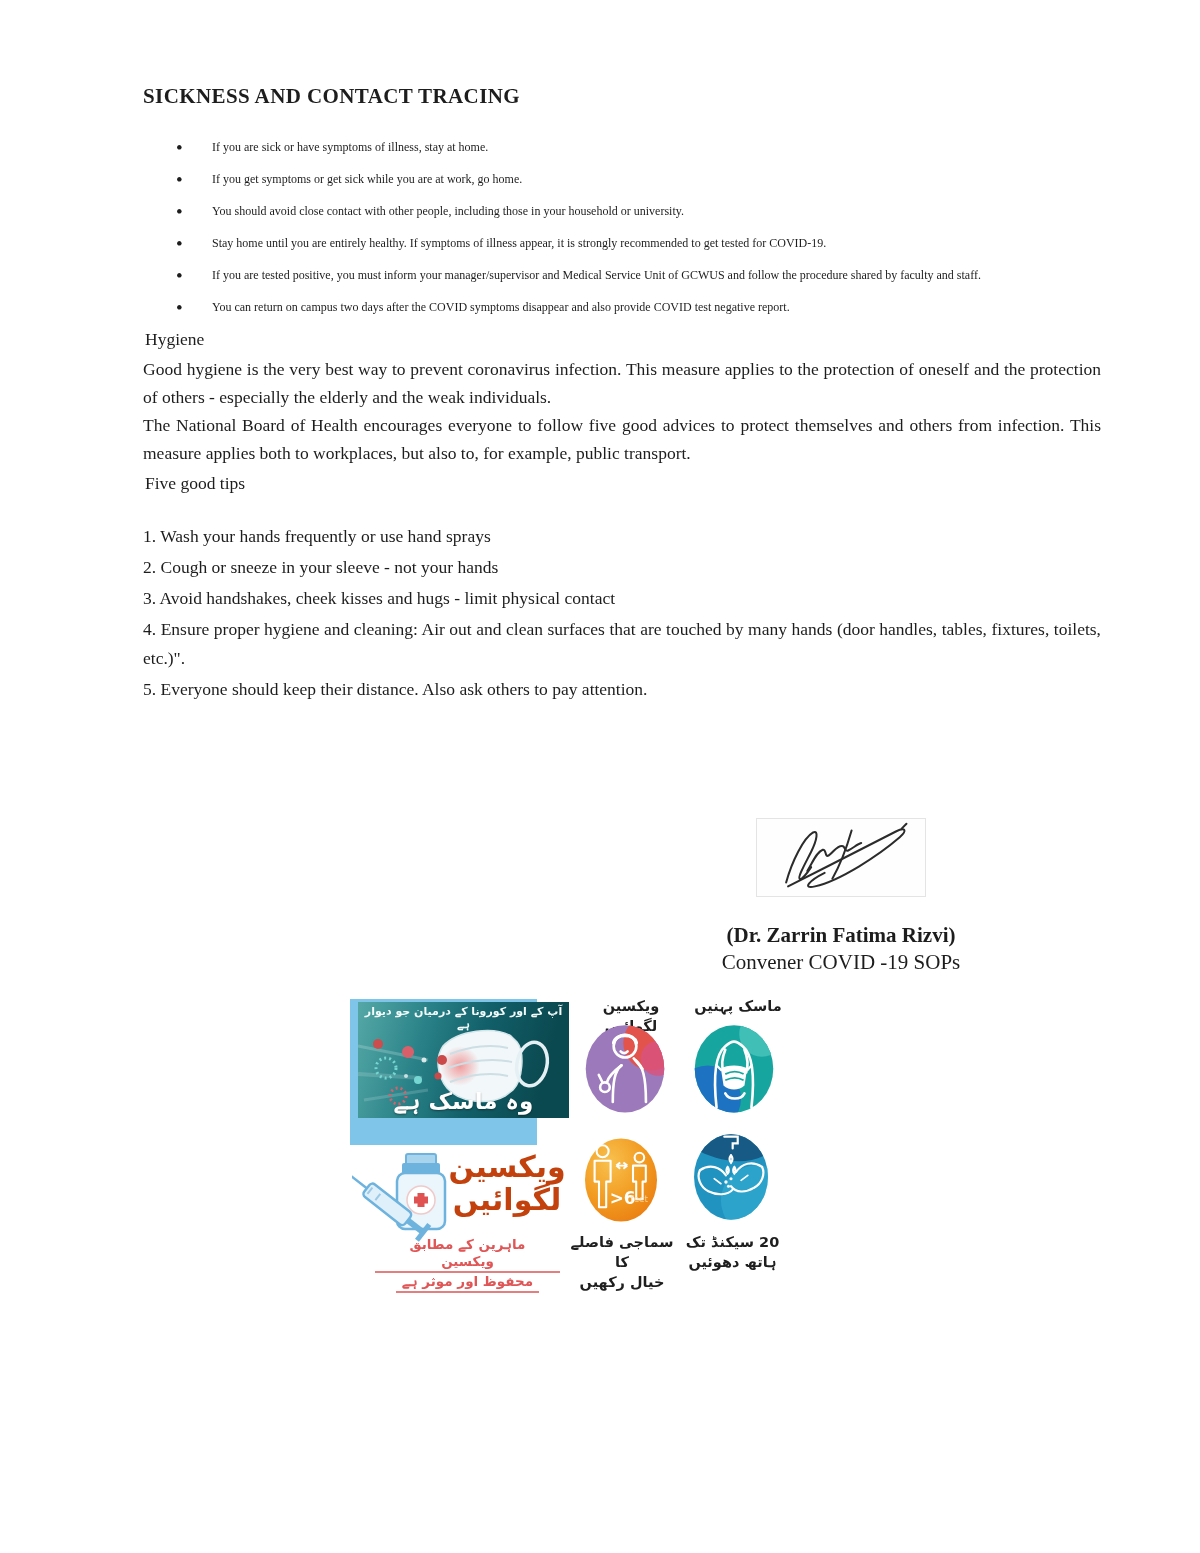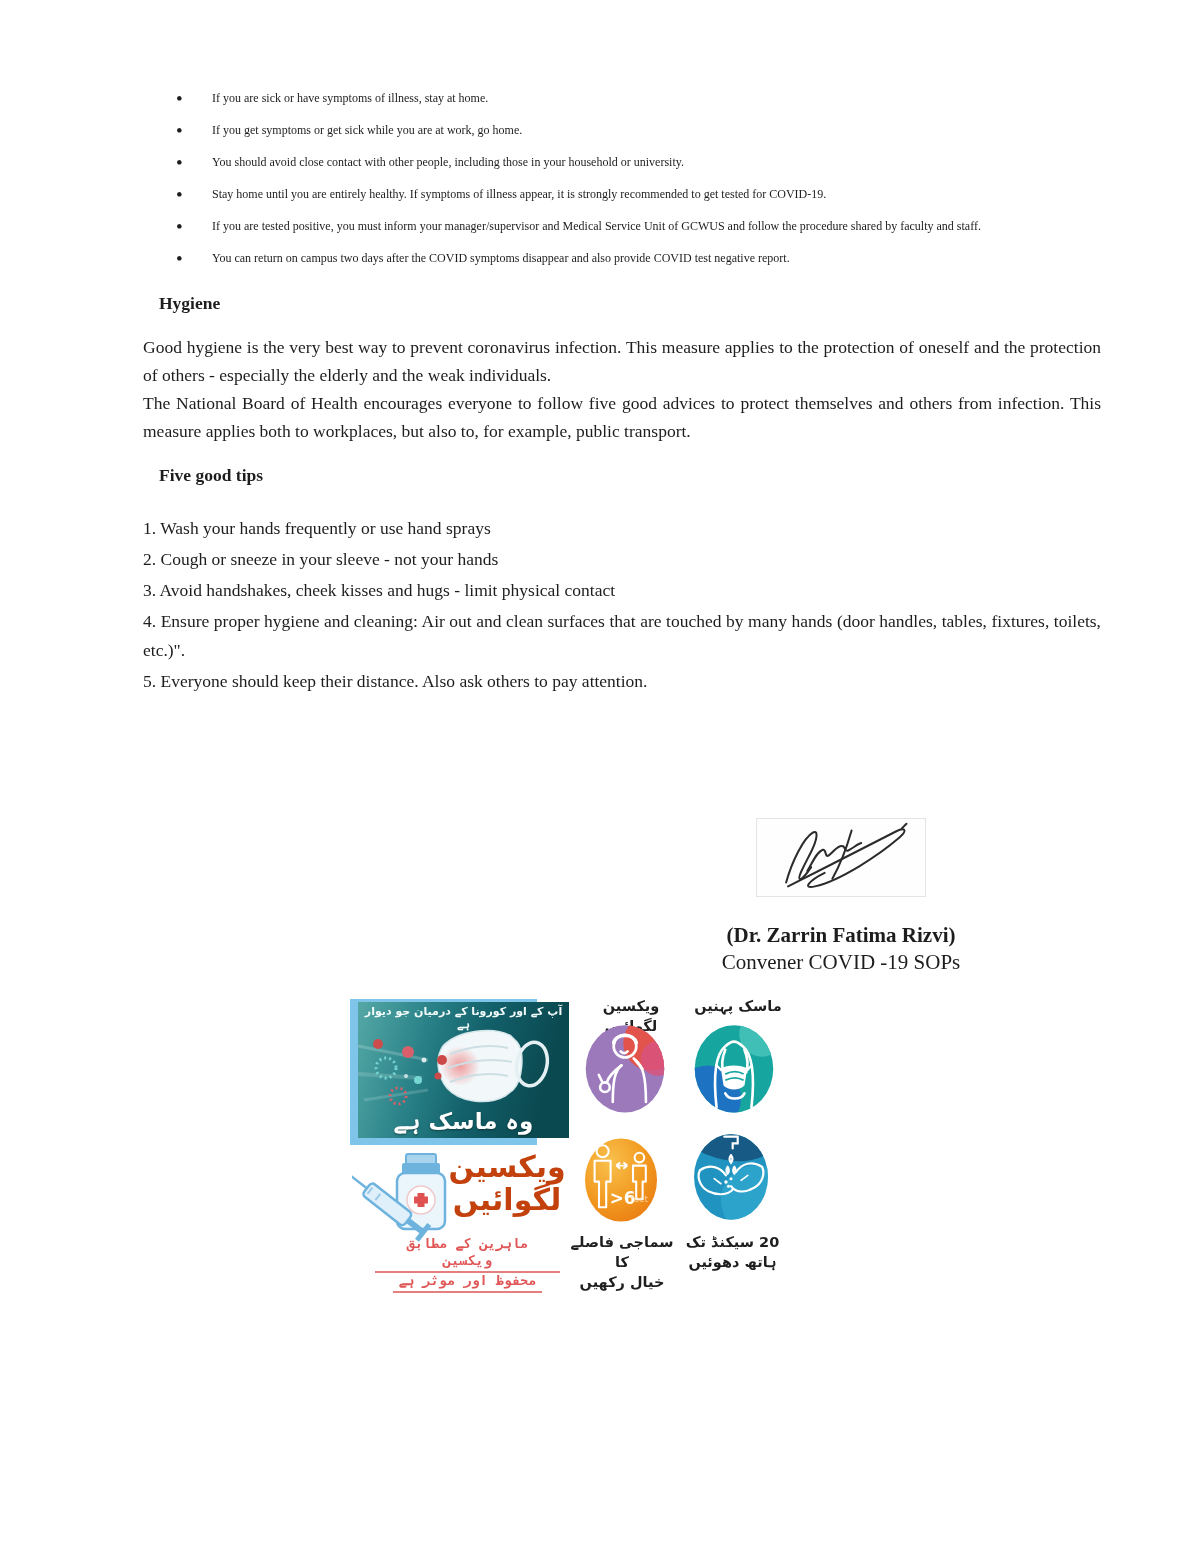--- a/index.html
+++ b/index.html
@@ -40,22 +40,22 @@
   ul.bullets li::before {
     content: "\2022";
     position: absolute;
     left: 33px;
     top: 0;
     font-size: 19px;
   }
   .justify { text-align: justify; }
   h2.sub {
     font-size: 17.5px;
-    font-weight: bold;
-    margin: 16px;
+    font-weight: normal;
+    margin: 2px;
     line-height: 28px;
   }
   .hygiene-head { margin-top: 15px; }
   p.body-p {
     margin: 0;
     font-size: 17.5px;
     line-height: 28px;
   }
   .tips-wrap { margin-top: 25px; }
   p.tip {
@@ -99,21 +99,21 @@
   .urdu { font-family: "DejaVu Sans", sans-serif; direction: rtl; }
   .mask-frame {
     position: absolute;
     left: 0; top: 3px;
     width: 187px; height: 146px;
     background: #7fc5ea;
   }
   .mask-banner {
     position: absolute;
     left: 8px; top: 6px;
-    width: 211px; height: 136px;
+    width: 211px; height: 116px;
     background: linear-gradient(105deg, #55a8a6 0%, #2a8288 30%, #12606a 55%, #0b4950 85%);
     overflow: hidden;
   }
   .mask-banner .top-text {
     position: absolute;
     top: 3px; left: 0; right: 0;
     font-size: 11px;
     color: #f3fbfb;
     text-align: center;
     font-weight: bold;
@@ -147,21 +147,20 @@
   }
   .vaccine-promo .note {
     position: absolute;
     left: 25px; top: 86px;
     width: 185px;
     text-align: center;
     font-size: 13.5px;
     line-height: 17px;
     font-weight: bold;
     color: #e05555;
-    font-family: Liberation Mono, monospace;
   }
   .vaccine-promo .note span {
     display: inline-block;
     border-bottom: 2px solid #e57f7f;
     padding: 0 6px 1px 6px;
   }
   
   .icon-circle { position: absolute; }
   .cap {
     position: absolute;
@@ -171,20 +170,21 @@
     color: #1f1f1f;
     text-align: center;
   }
 </style>
 </head>
 <body>
 
 <div class="page">
 
   <div class="content">
+    <h1 class="doc-title">SICKNESS AND CONTACT TRACING</h1>
 
     <ul class="bullets">
       <li>If you are sick or have symptoms of illness, stay at home.</li>
       <li>If you get symptoms or get sick while you are at work, go home.</li>
       <li>You should avoid close contact with other people, including those in your household or university.</li>
       <li class="justify">Stay home until you are entirely healthy. If symptoms of illness appear, it is strongly recommended to get tested for COVID-19.</li>
       <li class="justify">If you are tested positive, you must inform your manager/supervisor and Medical Service Unit of GCWUS and follow the procedure shared by faculty and staff.</li>
       <li class="justify">You can return on campus two days after the COVID symptoms disappear and also provide COVID test negative report.</li>
     </ul>
 

